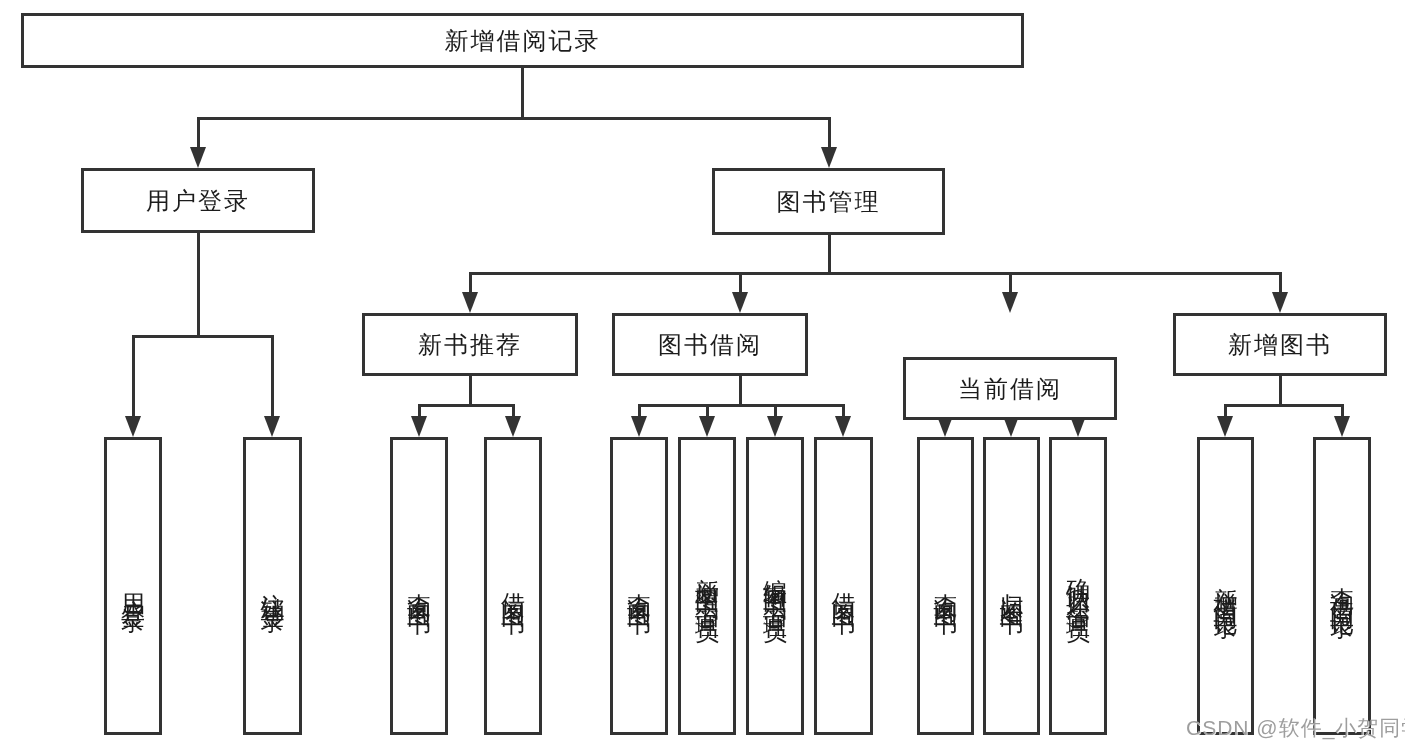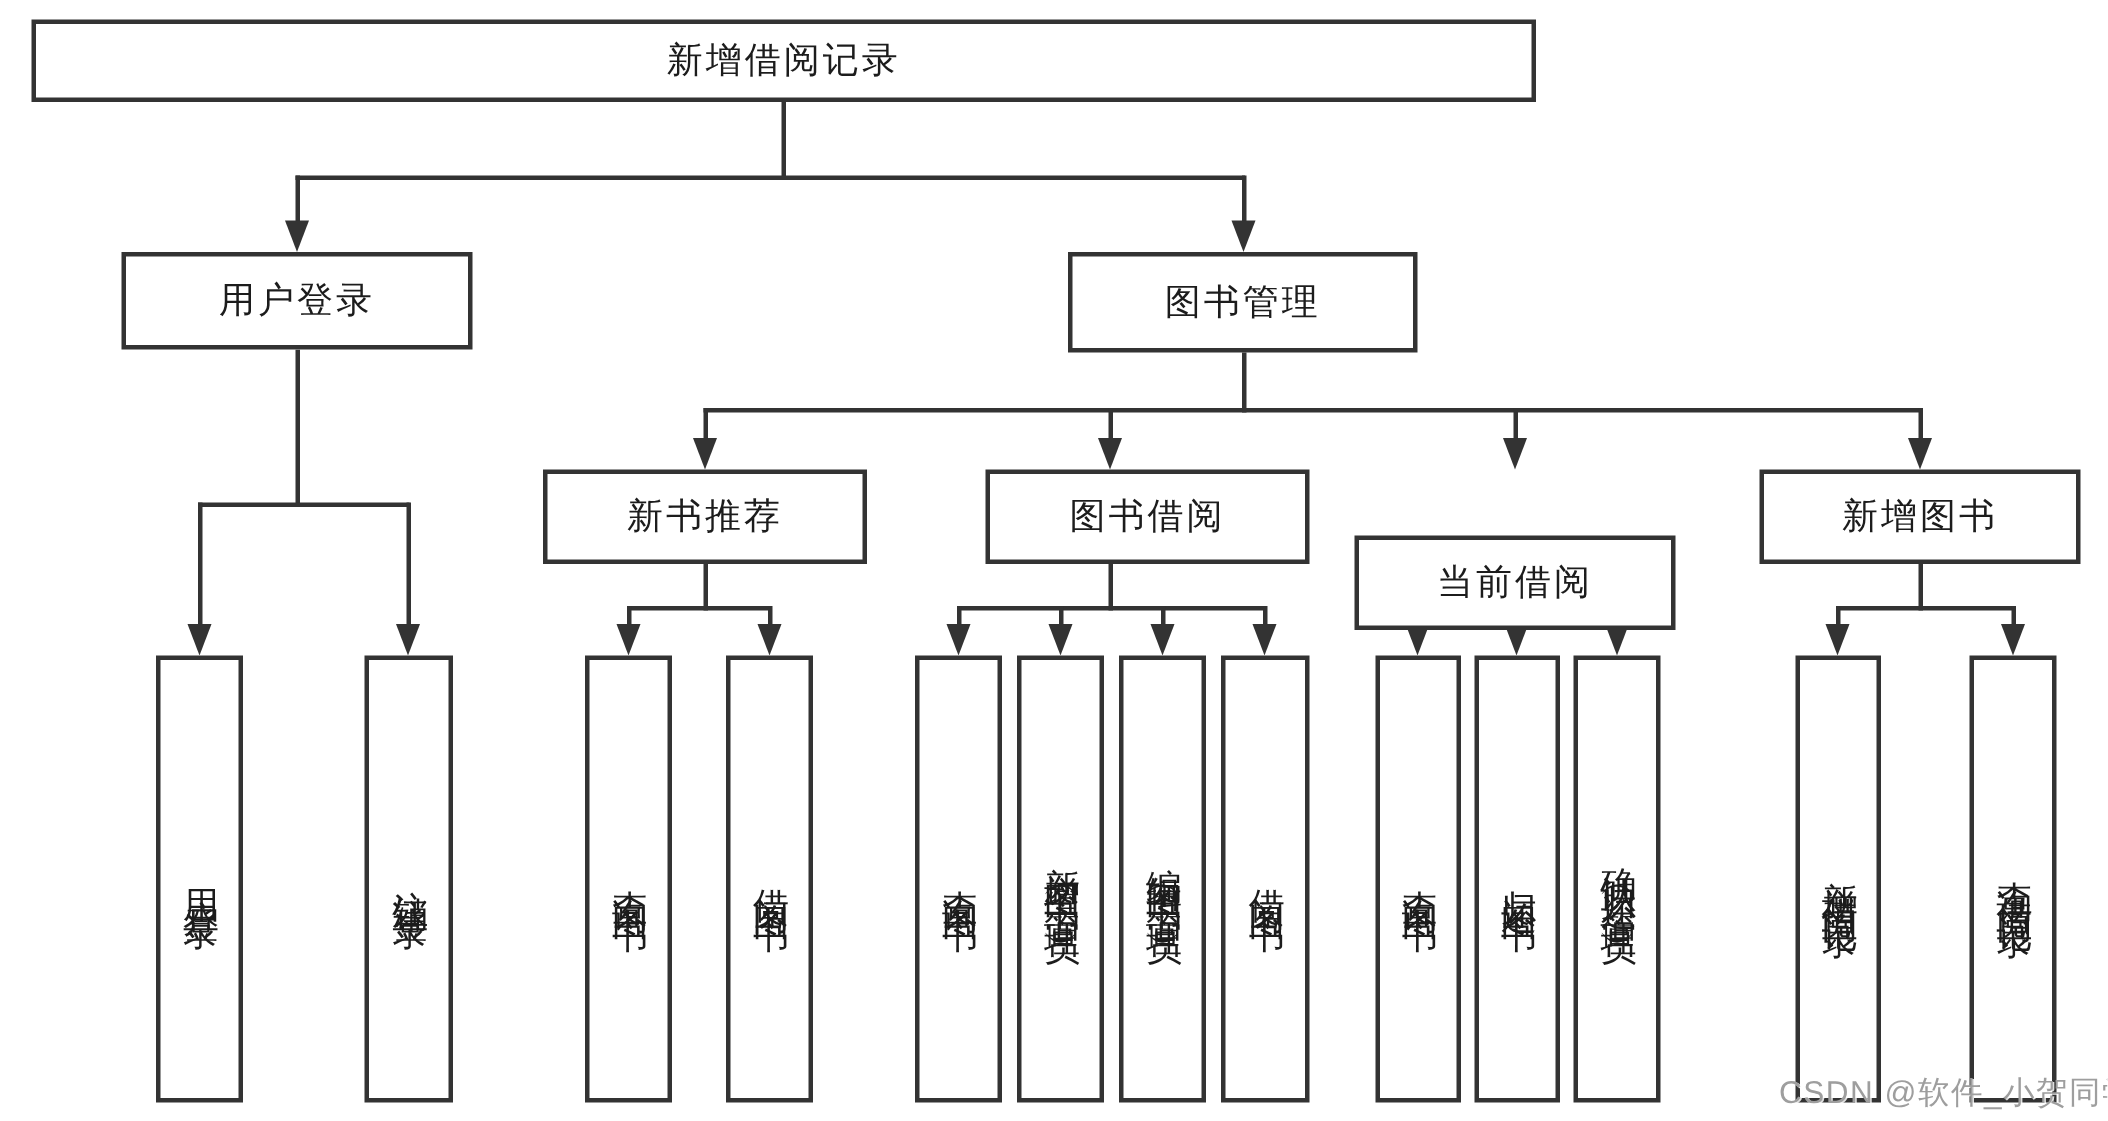--- a/index.html
+++ b/index.html
@@ -117,21 +117,21 @@
     <div class="line" style="left: 1077px; top: 404px; width: 3px; height: 15px;"></div>
     <div class="arrow" style="left: 1070px; top: 416px;"></div>
     <div class="line" style="left: 1224px; top: 404px; width: 3px; height: 15px;"></div>
     <div class="arrow" style="left: 1217px; top: 416px;"></div>
     <div class="line" style="left: 1341px; top: 404px; width: 3px; height: 15px;"></div>
     <div class="arrow" style="left: 1334px; top: 416px;"></div>
     <div class="node h" style="left: 21px; top: 13px; width: 1003px; height: 55px;">新增借阅记录</div>
     <div class="node h" style="left: 81px; top: 168px; width: 234px; height: 65px;">用户登录</div>
     <div class="node h" style="left: 712px; top: 168px; width: 233px; height: 67px;">图书管理</div>
     <div class="node h" style="left: 362px; top: 313px; width: 216px; height: 63px;">新书推荐</div>
-    <div class="node h" style="left: 657px; top: 313px; width: 216px; height: 63px;">图书借阅</div>
+    <div class="node h" style="left: 612px; top: 313px; width: 196px; height: 63px;">图书借阅</div>
     <div class="node h" style="left: 903px; top: 313px; width: 214px; height: 63px; margin-top: 44px;">当前借阅</div>
     <div class="node h" style="left: 1173px; top: 313px; width: 214px; height: 63px;">新增图书</div>
     <div class="node v" style="left: 104px; top: 437px; width: 58px; height: 298px;">用户登录</div>
     <div class="node v" style="left: 243px; top: 437px; width: 59px; height: 298px;">注销登录</div>
     <div class="node v" style="left: 390px; top: 437px; width: 58px; height: 298px;">查询图书</div>
     <div class="node v" style="left: 484px; top: 437px; width: 58px; height: 298px;">借阅图书</div>
     <div class="node v" style="left: 610px; top: 437px; width: 58px; height: 298px;">查询图书</div>
     <div class="node v" style="left: 678px; top: 437px; width: 58px; height: 298px;">新增图书（管理员）</div>
     <div class="node v" style="left: 746px; top: 437px; width: 58px; height: 298px;">编辑图书（管理员）</div>
     <div class="node v" style="left: 814px; top: 437px; width: 59px; height: 298px;">借阅图书</div>

